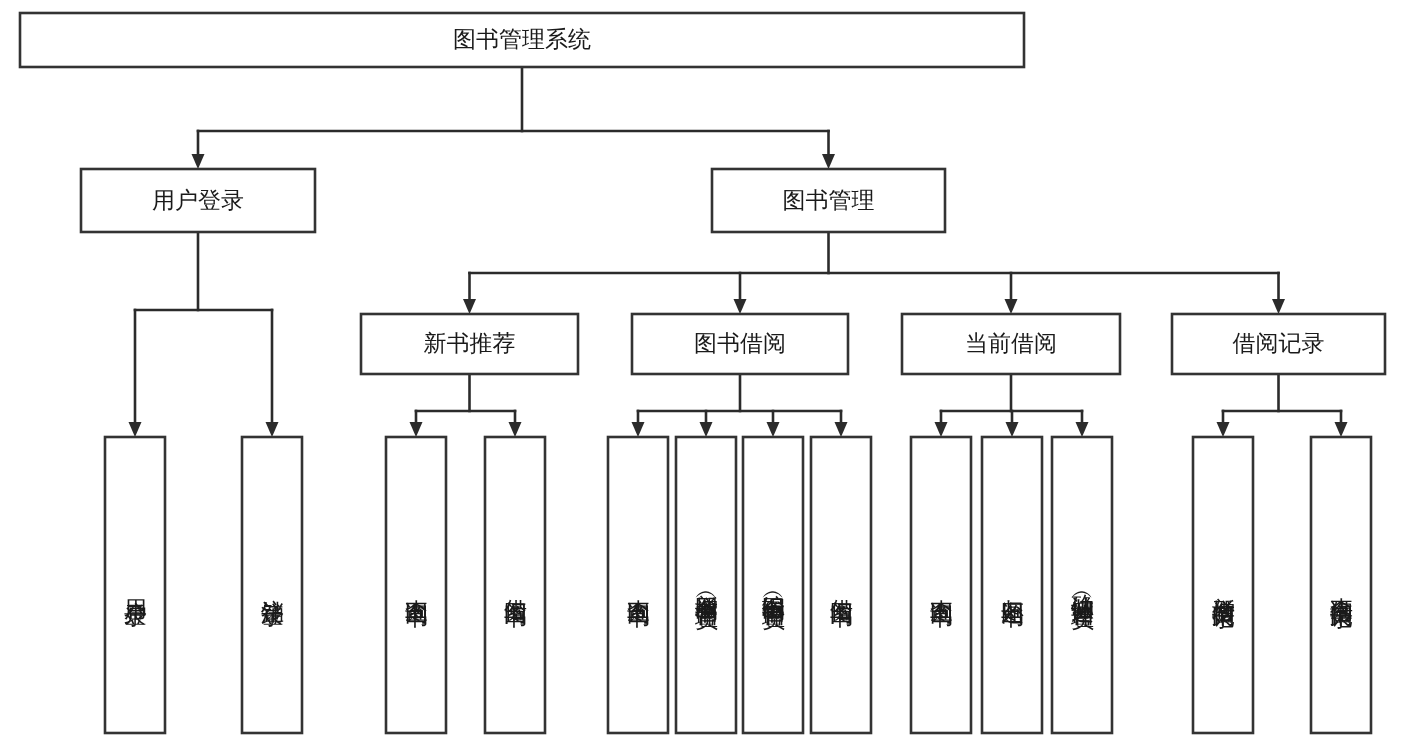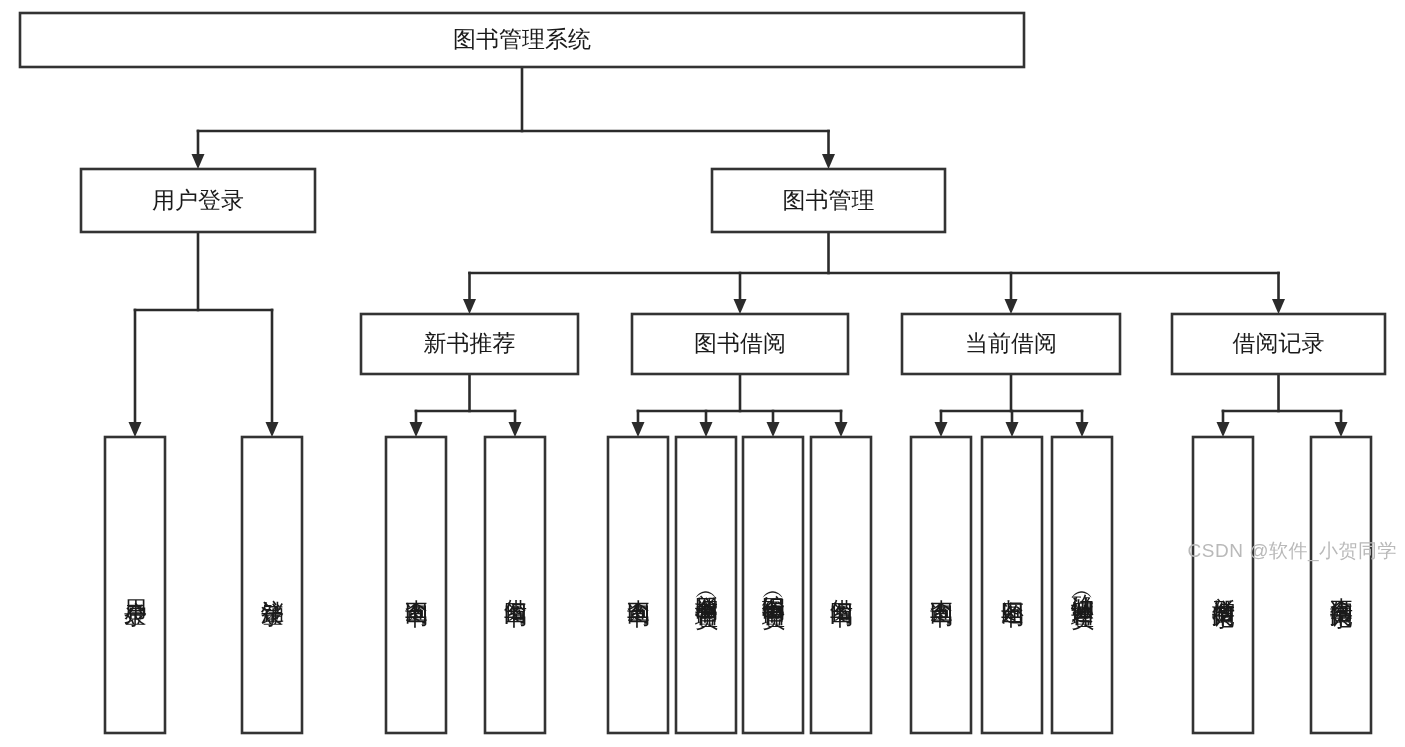--- a/index.html
+++ b/index.html
@@ -181,14 +181,13 @@
       <div class="node-label-v" style="left: 676px; top: 437px; width: 60px; height: 296px;">新增图书（管理员）</div>
       <div class="node-label-v" style="left: 743px; top: 437px; width: 60px; height: 296px;">编辑图书（管理员）</div>
       <div class="node-label-v" style="left: 811px; top: 437px; width: 60px; height: 296px;">借阅图书</div>
       <div class="node-label-v" style="left: 911px; top: 437px; width: 60px; height: 296px;">查询图书</div>
       <div class="node-label-v" style="left: 982px; top: 437px; width: 60px; height: 296px;">归还图书</div>
       <div class="node-label-v" style="left: 1052px; top: 437px; width: 60px; height: 296px;">确认归还（管理员）</div>
       <div class="node-label-v" style="left: 1193px; top: 437px; width: 60px; height: 296px;">新增借阅记录</div>
       <div class="node-label-v" style="left: 1311px; top: 437px; width: 60px; height: 296px;">查询借阅记录</div>
     </div>
 
-  <div id="watermark">CSDN @软件_小贺同学</div>
 </div>
 
 </body></html>

